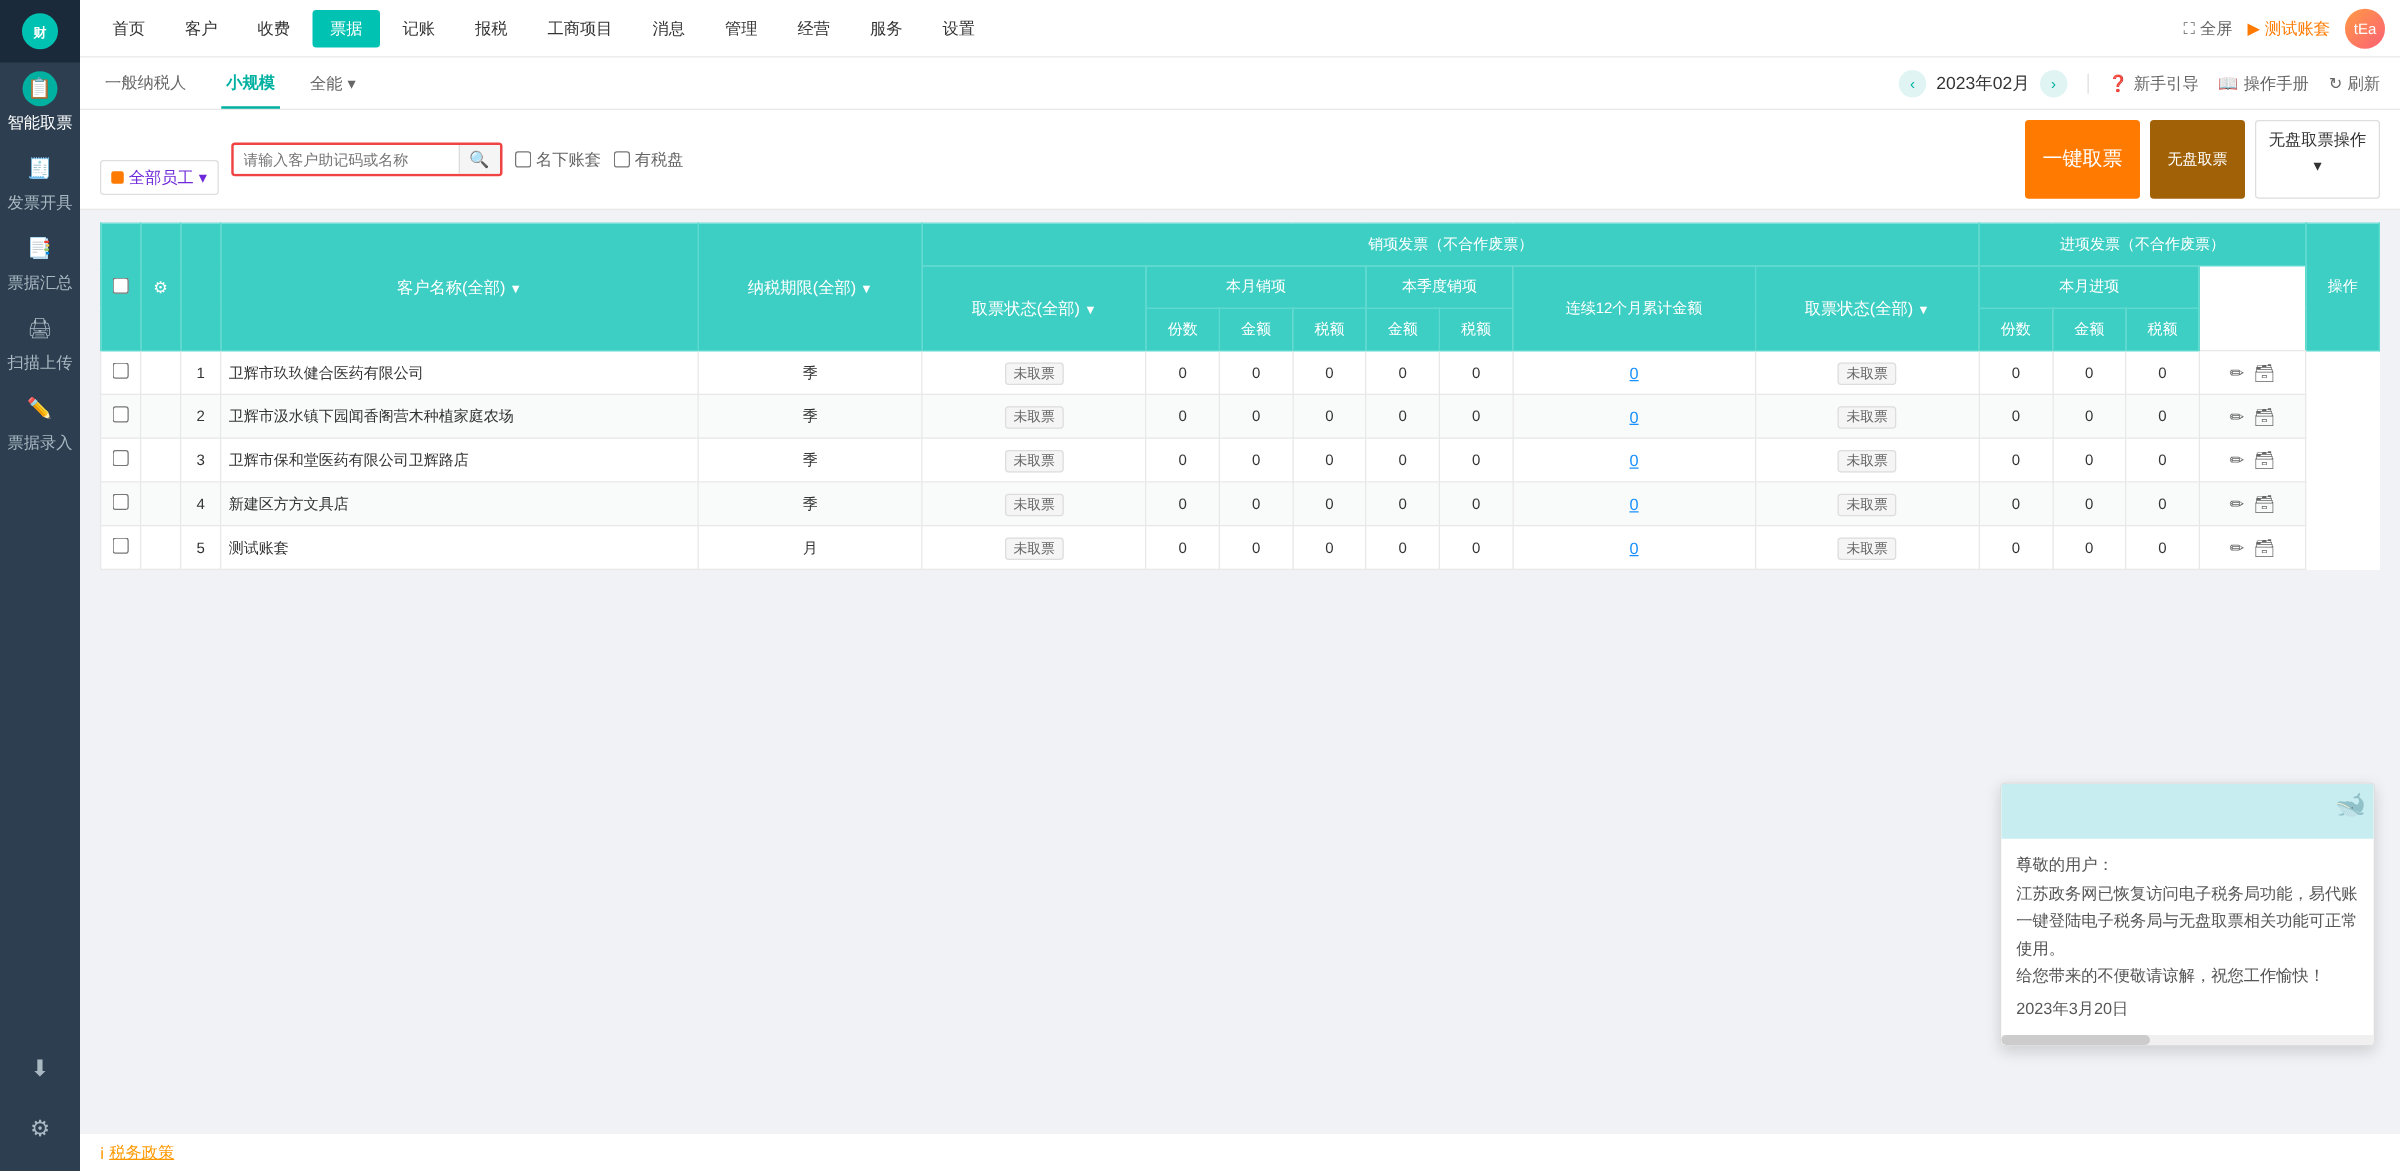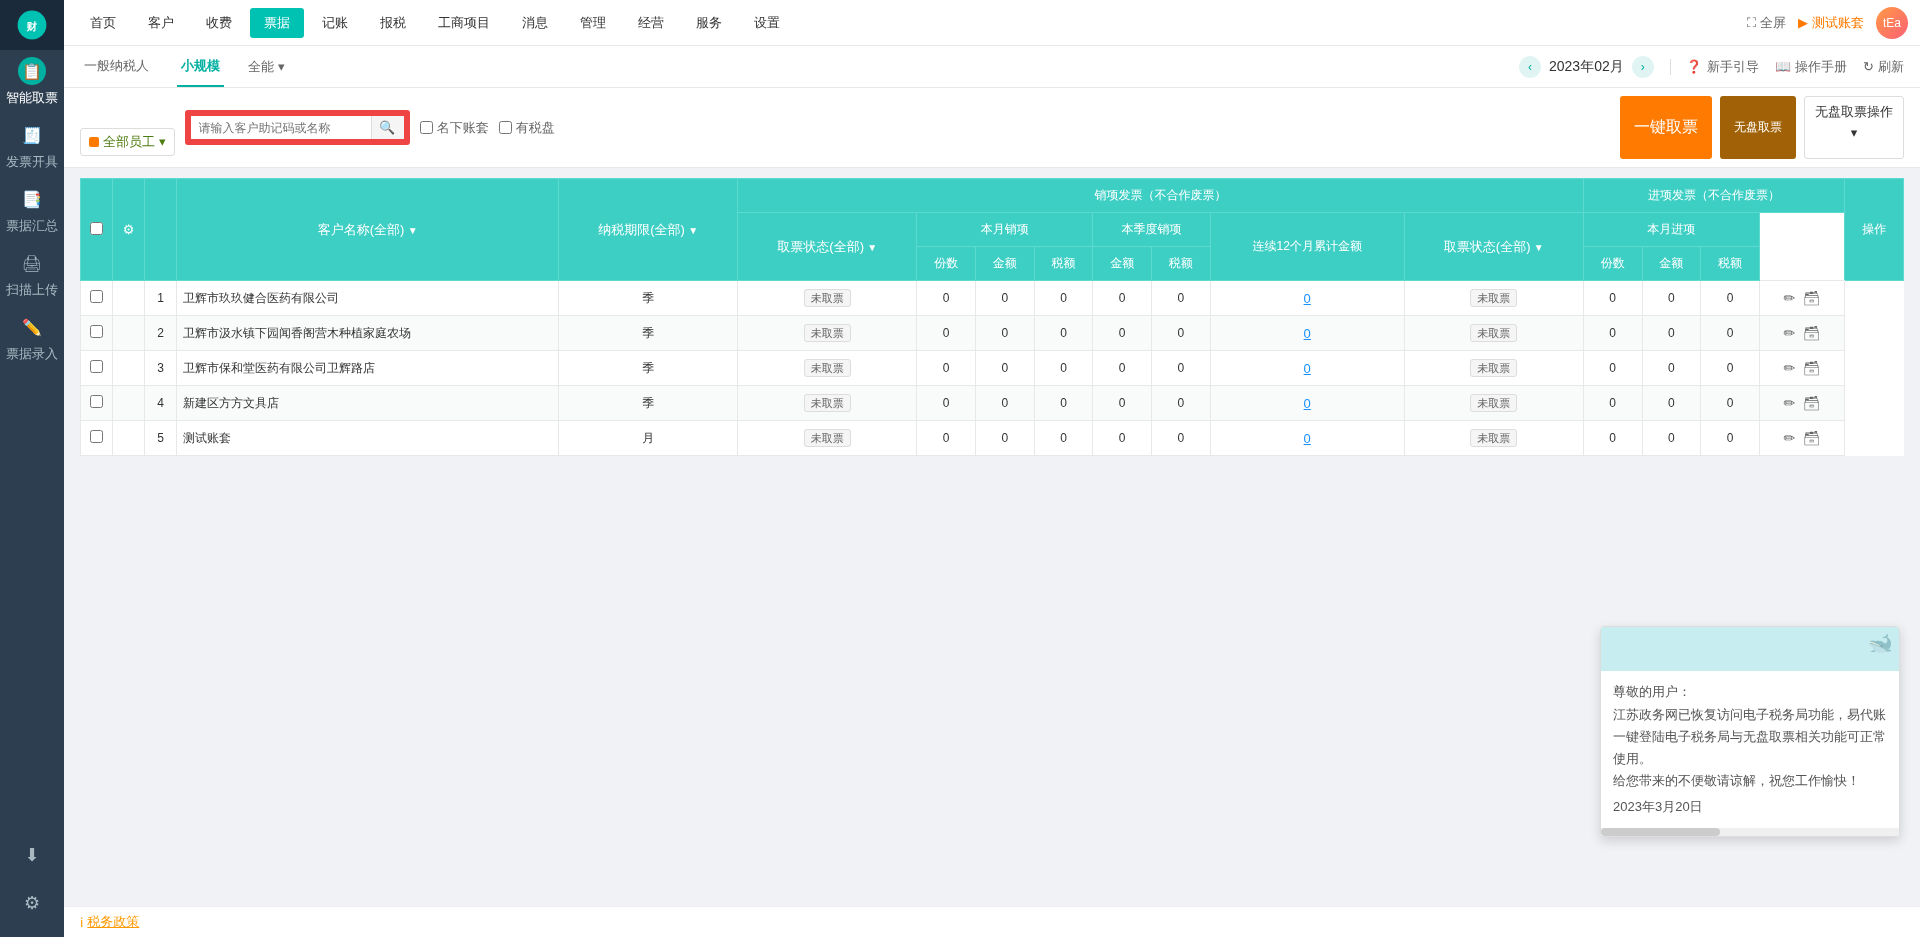--- a/index.html
+++ b/index.html
@@ -195,28 +195,28 @@
     .select-box {
       display: flex;
       align-items: center;
       border: 1px solid #ddd;
       border-radius: 3px;
       padding: 4px 8px;
       cursor: pointer;
       background: #fff;
       gap: 4px;
       font-size: 12px;
-      color: #4d7c0f;
+      color: #6d28d9;
       margin-top: 28px;
     }
     .select-box .dot { width: 10px; height: 10px; background: #ff7a00; border-radius: 2px; }
     .search-box {
       display: flex;
       align-items: center;
-      border: 6px solid #ef4444;
+      border: 2px solid #ef4444;
       border-radius: 3px;
       overflow: hidden;
     }
     .search-box input {
       border: none;
       outline: none;
       padding: 4px 8px;
       font-size: 12px;
       width: 180px;
       color: #999;

